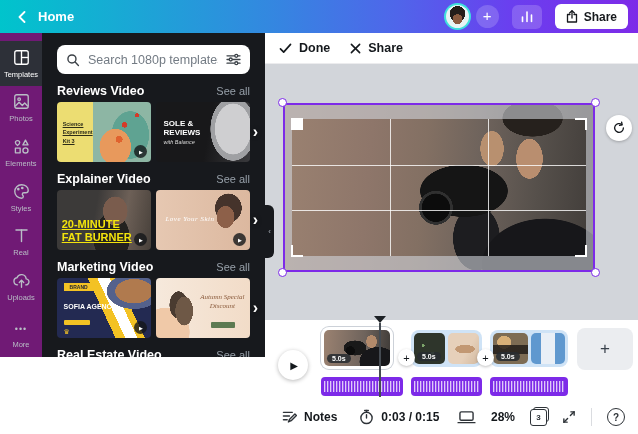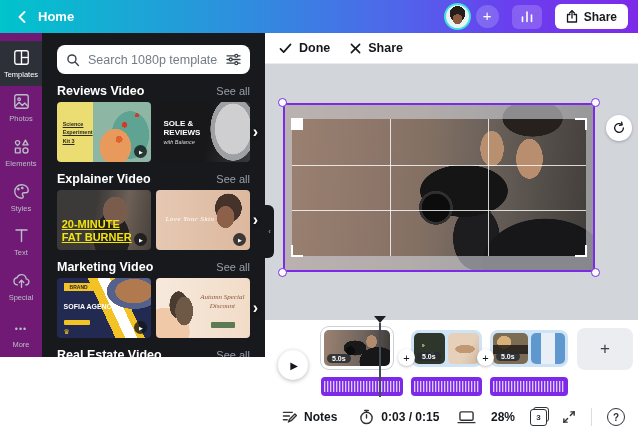--- a/index.html
+++ b/index.html
@@ -285,31 +285,31 @@
           </svg>
         <span class="rail-label">Styles</span>
       </div>
       <div class="rail-item">
         <svg width="19" height="19" viewBox="0 0 24 24">
             <g fill="none" stroke="currentColor" stroke-width="1.8" stroke-linecap="round">
               <line x1="5" y1="5" x2="19" y2="5"></line>
               <line x1="12" y1="5" x2="12" y2="19.5"></line>
             </g>
           </svg>
-        <span class="rail-label">Text</span>
+        <span class="rail-label">Real</span>
       </div>
       <div class="rail-item">
         <svg width="19" height="19" viewBox="0 0 24 24">
             <g fill="none" stroke="currentColor" stroke-width="1.7" stroke-linecap="round" stroke-linejoin="round">
               <path d="M7 17.5a4.5 4.5 0 0 1-.7-8.95 6 6 0 0 1 11.6 1.3A3.8 3.8 0 0 1 17.3 17.5"></path>
               <line x1="12" y1="20.5" x2="12" y2="12"></line>
               <polyline points="9.2,14.5 12,11.7 14.8,14.5"></polyline>
             </g>
           </svg>
-        <span class="rail-label">Special</span>
+        <span class="rail-label">Uploads</span>
       </div>
       <div class="rail-item rail-more">
         <span class="dots">•••</span>
         <span class="rail-label">More</span>
       </div>
     </div>
 
     <div class="panel">
       <div class="search">
         <svg width="14" height="14" viewBox="0 0 16 16">

